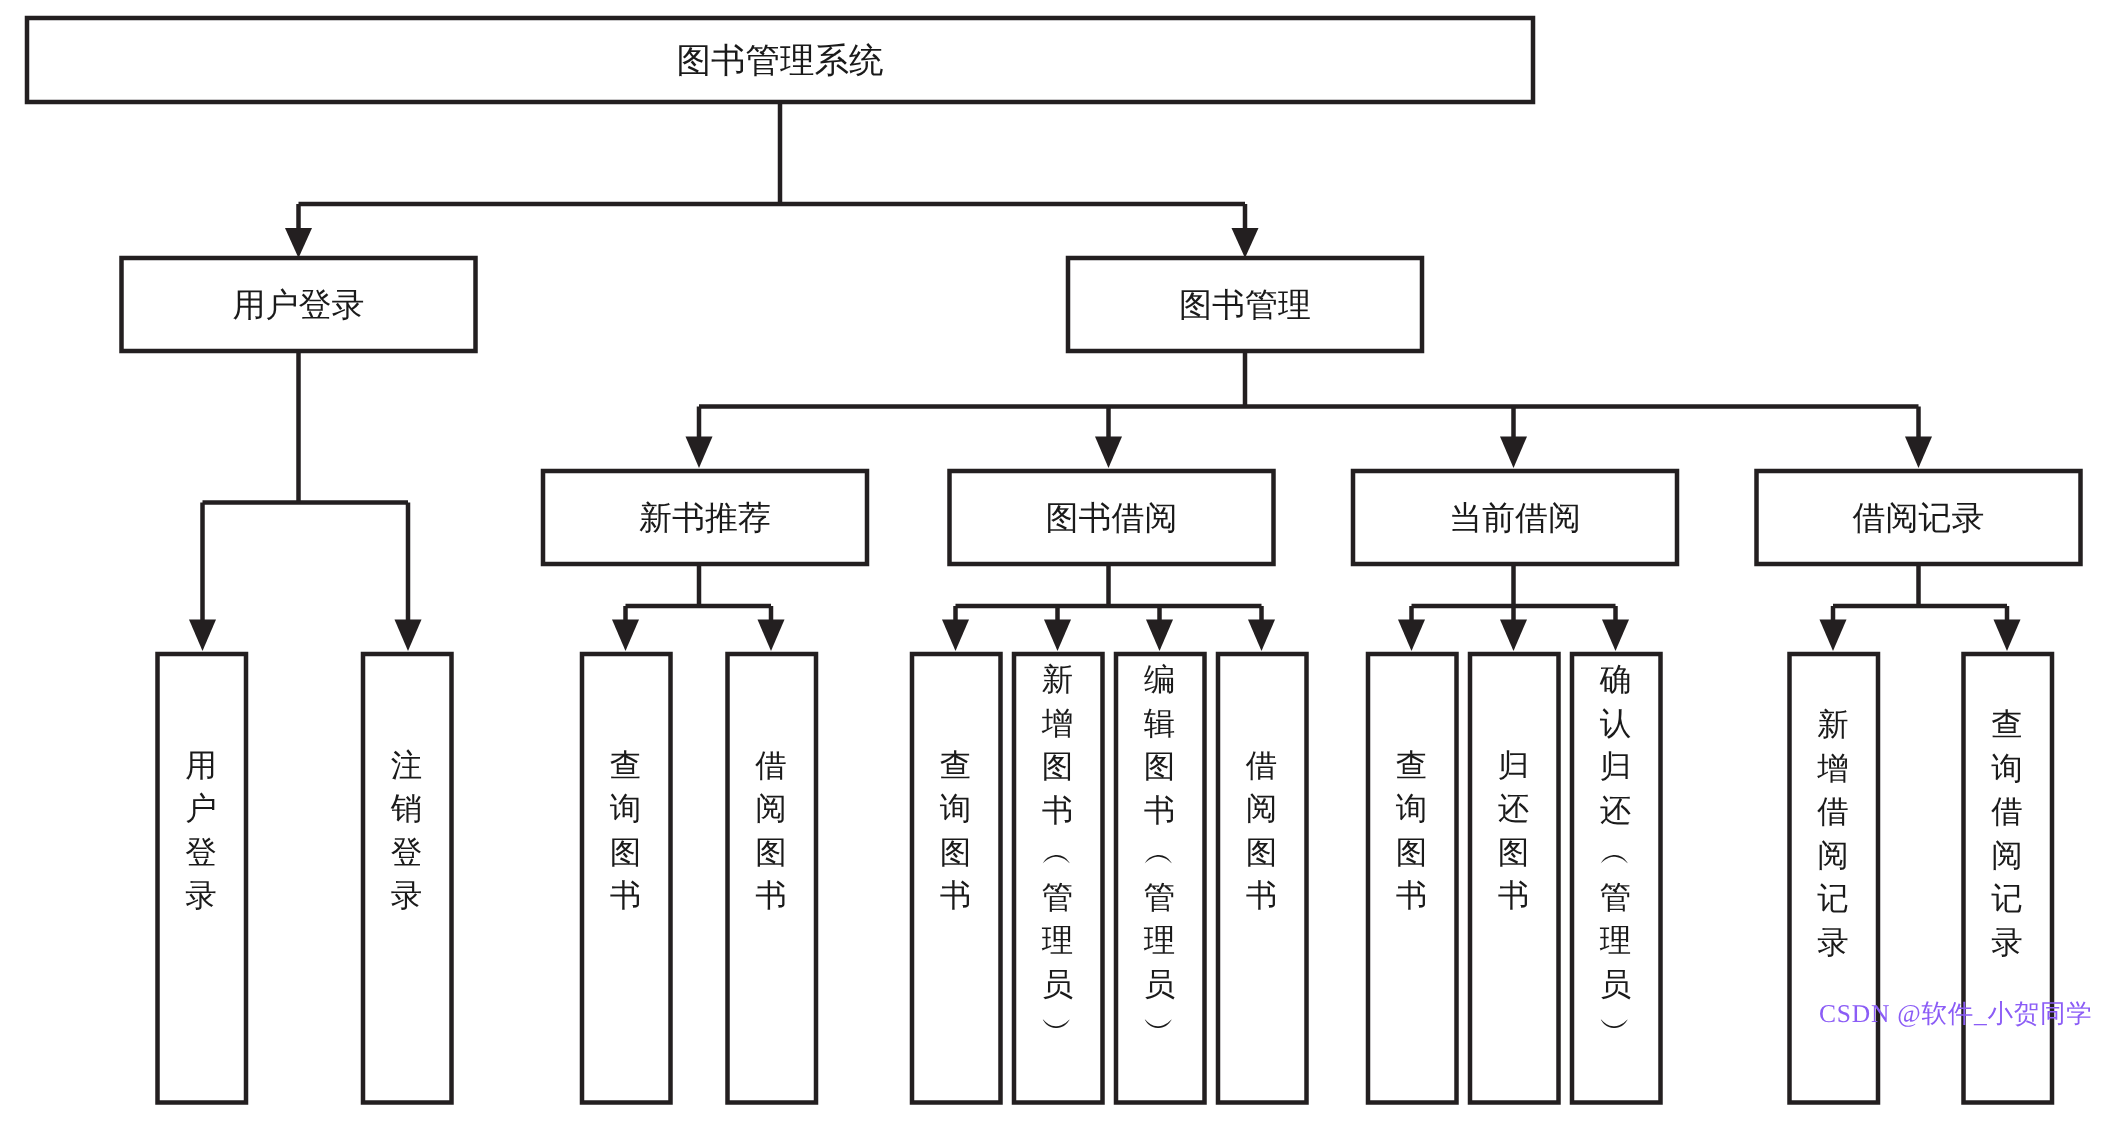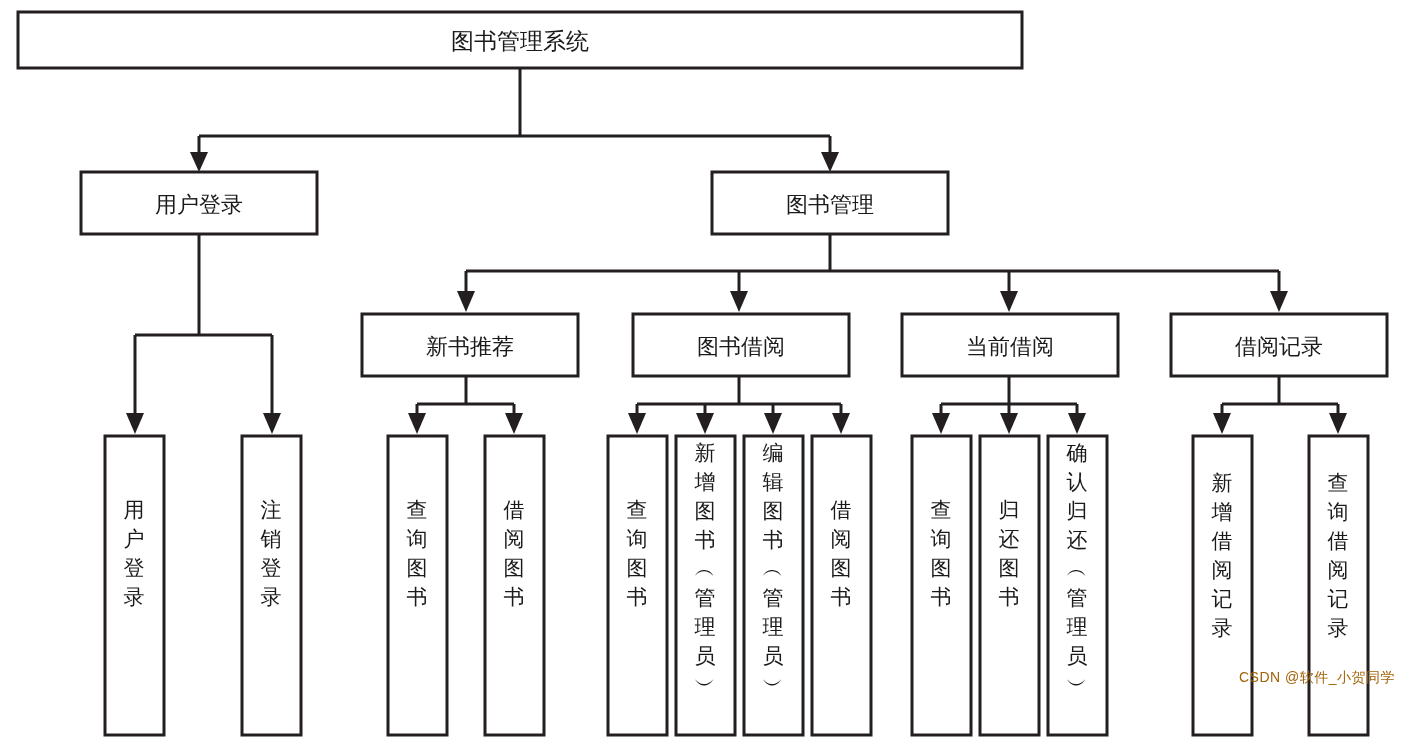--- a/index.html
+++ b/index.html
@@ -54,23 +54,23 @@
   .vert-label {
     fill: #1a1a1a;
     font-family: "DejaVu Sans", "Liberation Sans", sans-serif;
     font-size: 21px;
     text-anchor: middle;
   }
   .watermark {
     position: absolute;
     right: 10px;
     bottom: 4px;
-    color: #a16207;
-    font-size: 14px;
-    font-family: Liberation Sans, sans-serif;
+    color: #8b5cf6;
+    font-size: 17px;
+    font-family: Liberation Serif, serif;
     letter-spacing: 0.5px;
     white-space: nowrap;
     pointer-events: none;
   }
 </style>
 </head>
 <body>
 
 <div id="diagram-root">
   <svg class="flow" viewBox="0 0 1405 747" xmlns="http://www.w3.org/2000/svg">

